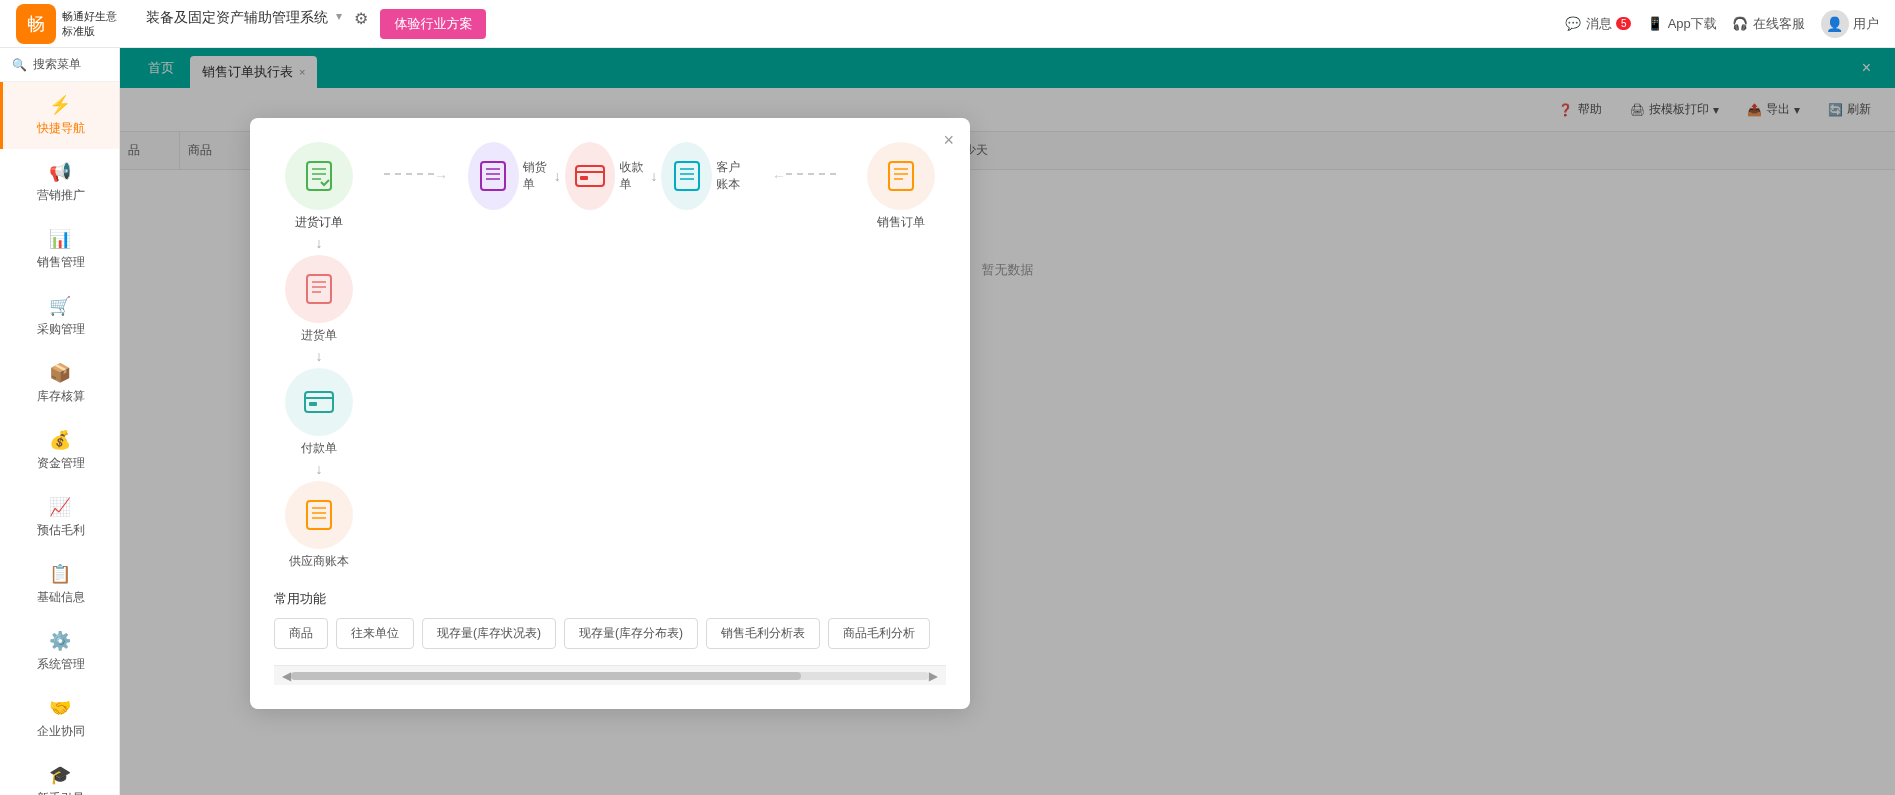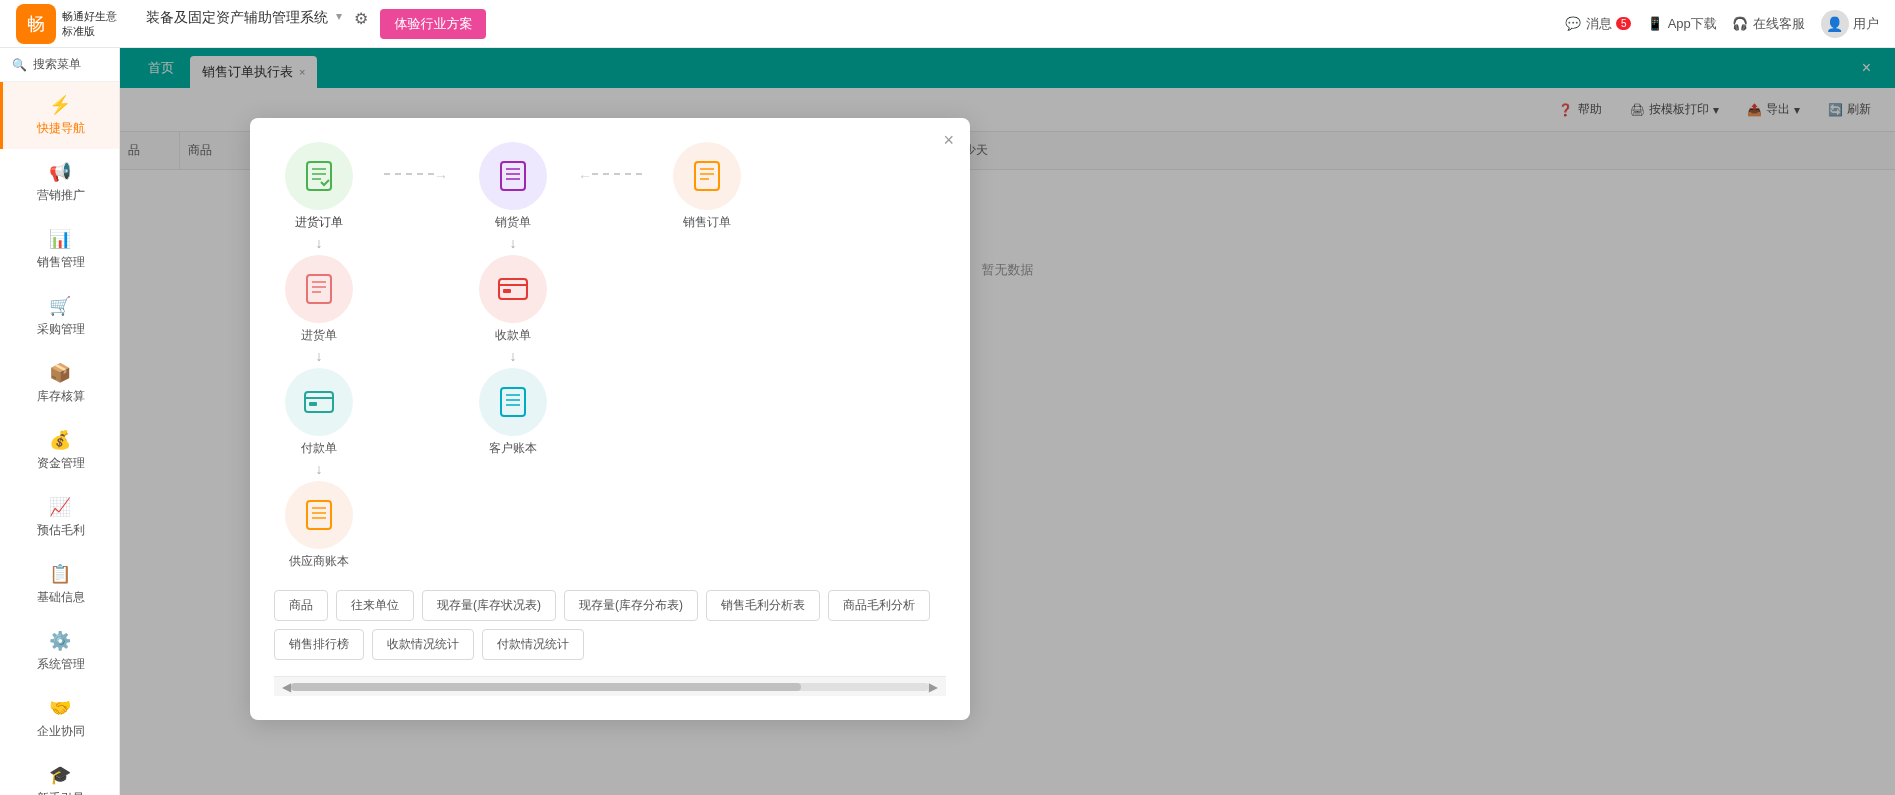--- a/index.html
+++ b/index.html
@@ -264,21 +264,21 @@
           <span style="font-size:12px;color:#555;">供应商账本</span>
         </div>
 
         <div style="display:flex;flex-direction:column;justify-content:flex-start;align-items:center;padding-top:24px;gap:0;">
           <div style="display:flex;align-items:center;">
             <div style="width:50px;border-top:2px dashed #ccc;"></div>
             <span style="color:#ccc;font-size:14px;">→</span>
           </div>
         </div>
 
-        <div style="display:flex; flex-direction:column; align-items:center; gap:4px; min-width:90px;">
+        <div style="display:flex; align-items:center; gap:4px; min-width:90px;">
           <div style="width:68px;height:68px;border-radius:50%;background:#ede8fd;display:flex;align-items:center;justify-content:center;cursor:pointer;">
             <svg width="36" height="36" viewBox="0 0 36 36">
                       <rect x="6" y="4" width="24" height="28" rx="3" fill="none" stroke="#9c27b0" stroke-width="2"></rect>
                       <line x1="11" y1="11" x2="25" y2="11" stroke="#9c27b0" stroke-width="1.5"></line>
                       <line x1="11" y1="16" x2="25" y2="16" stroke="#9c27b0" stroke-width="1.5"></line>
                       <line x1="11" y1="21" x2="25" y2="21" stroke="#9c27b0" stroke-width="1.5"></line>
                     </svg>
           </div>
           <span style="font-size:12px;color:#555;">销货单</span>
           <div style="font-size:14px;color:#aaa;">↓</div>
@@ -317,33 +317,29 @@
                       <line x1="11" y1="16" x2="25" y2="16" stroke="#ff9800" stroke-width="1.5"></line>
                       <line x1="11" y1="21" x2="20" y2="21" stroke="#ff9800" stroke-width="1.5"></line>
                     </svg>
           </div>
           <span style="font-size:12px;color:#555;">销售订单</span>
         </div>
       </div>
     </div>
 
           <div class="common-section">
+            <div class="common-title">常用功能</div>
             <div class="common-btns">
               <button class="common-btn">商品</button>
               <button class="common-btn">往来单位</button>
               <button class="common-btn">现存量(库存状况表)</button>
               <button class="common-btn">现存量(库存分布表)</button>
               <button class="common-btn">销售毛利分析表</button>
               <button class="common-btn">商品毛利分析</button>
             </div>
-            <div class="common-btns" style="margin-top:8px;">
-              <button class="common-btn">销售排行榜</button>
-              <button class="common-btn">收款情况统计</button>
-              <button class="common-btn">付款情况统计</button>
-            </div>
           </div>
 
           <div class="scroll-bar-area" style="margin-top:16px;">
             <span class="scroll-arrow">◀</span>
             <div class="scroll-inner">
               <div class="scroll-thumb"></div>
             </div>
             <span class="scroll-arrow">▶</span>
           </div>
         </div>

